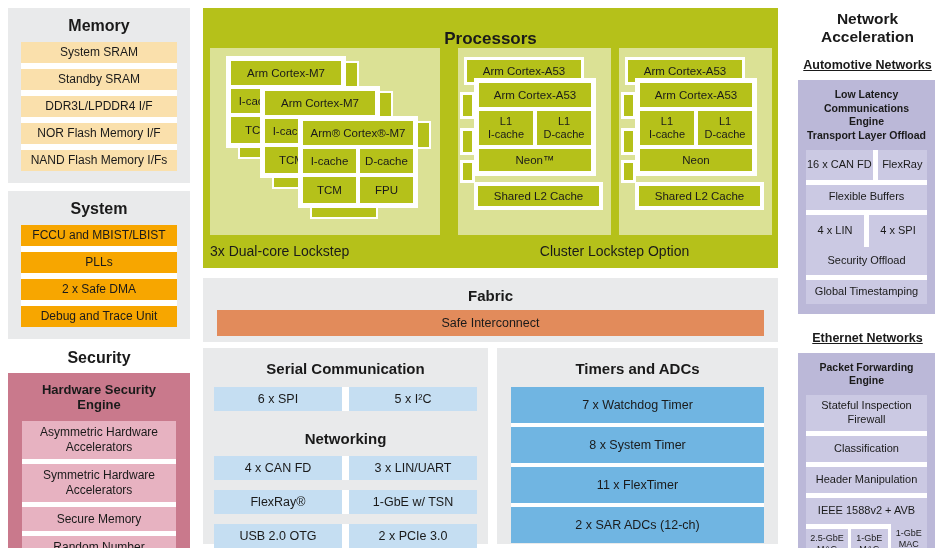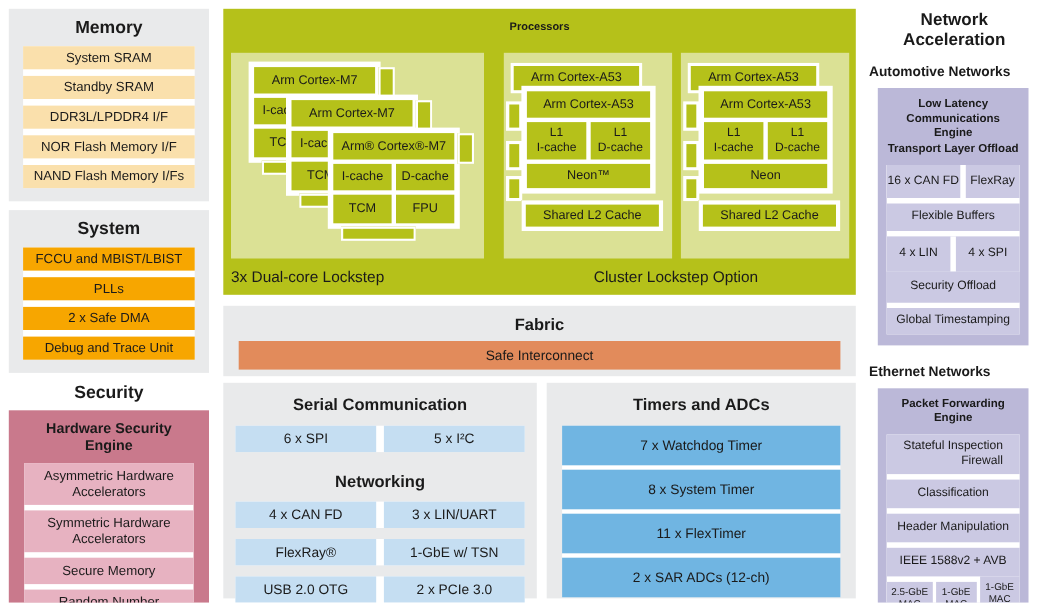--- a/index.html
+++ b/index.html
@@ -21,21 +21,21 @@
   .security-title{font-size:16px;font-weight:bold;text-align:center;padding:10px 0 6px;}
   .rose-panel{background:#C9798C;padding:5px 14px 13px;}
   .rose-title{font-size:13px;font-weight:bold;text-align:center;padding:4px 0 9px;}
   .pstack{display:flex;flex-direction:column;gap:5px;background:#fff;}
   .pink{background:#E7B2C1;font-size:12px;line-height:1.25;padding:2px 8px;}
   .h38{height:38px;}.h24{height:24px;}
 
   
   .col-center{position:absolute;left:203px;top:8px;width:575px;}
   .proc{background:#B5C11A;height:260px;position:relative;}
-  .proc-title{font-size:10px;font-weight:bold;text-align:center;padding-top:11px;}
+  .proc-title{font-size:17px;font-weight:bold;text-align:center;padding-top:21px;}
   .proc-row{position:absolute;left:7px;top:40px;display:flex;}
   .lightg{background:#DBE195;}
   .m7-panel{width:230px;height:187px;position:relative;margin-right:18px;}
   .a53-panel{width:153px;height:187px;position:relative;margin-right:8px;}
   .a53-panel:last-child{margin-right:0;}
   .gcell{background:#B5C11A;font-size:11.5px;height:24px;}
   .m7-card{position:absolute;width:120px;background:#fff;padding:5px;}
   .m7-card::before{content:"";position:absolute;right:-13px;top:5px;width:11px;height:24px;
                    background:#B5C11A;border:2px solid #fff;}
   .m7-card::after{content:"";position:absolute;left:12px;bottom:-11px;width:64px;height:9px;
@@ -68,27 +68,27 @@
   .serial .sec-title,.timers .sec-title{font-size:15px;padding:12px 0 10px;}
   .net-title{font-size:15px;font-weight:bold;text-align:center;padding:9px 0 9px;}
   .pair{display:flex;gap:7px;margin:0 11px 10px;background:#fff;}
   .lblue{flex:1;height:24px;background:#C5DEF2;font-size:12.5px;}
   .tstack{margin:0 14px;display:flex;flex-direction:column;gap:4px;background:#fff;}
   .tbar{height:36px;background:#70B5E2;font-size:12.5px;}
 
   
   .col-right{position:absolute;left:790px;top:6px;width:155px;}
   .na-title{font-size:15.5px;font-weight:bold;text-align:center;margin-top:4px;}
-  .na-sub{font-size:12.5px;font-weight:bold;margin:12px 0 8px;}
+  .na-sub{font-size:12.5px;font-weight:bold;text-align:center;margin:12px 0 8px;text-decoration:underline;}
   .na-sub2{margin-top:17px;}
   .lav-panel{margin-left:8px;width:137px;background:#BBB8D8;padding:5px 8px 10px;}
   .engine-hdr{font-size:10.5px;font-weight:bold;text-align:center;white-space:pre-line;
               line-height:1.3;padding:3px 0 7px;}
   .lav-stack{display:flex;flex-direction:column;gap:5px;background:#fff;}
-  .litem{background:#CBC9E3;font-size:11px;line-height:1.25;text-align:right;}
+  .litem{background:#CBC9E3;font-size:11px;line-height:1.25;}
   .ih30{height:30px;}.ih25{height:25px;}.ih24{height:24px;}.ih26{height:26px;}.ih36{height:36px;white-space:pre-line;}
   .split{display:flex;gap:5px;background:#fff;}
   .split .wide{flex:1.35;}
   .split .narrow{flex:1;}
   .combo{display:flex;flex-direction:column;background:#CBC9E3;}
   .combo-top{display:flex;gap:5px;background:#fff;}
   .combo-top .litem{flex:1;height:32px;}
   .combo-bottom{height:28px;}
   .mac-row{display:flex;gap:3px;background:#fff;}
   .mac{flex:1;height:30px;background:#CBC9E3;font-size:9px;line-height:1.2;white-space:pre-line;}

